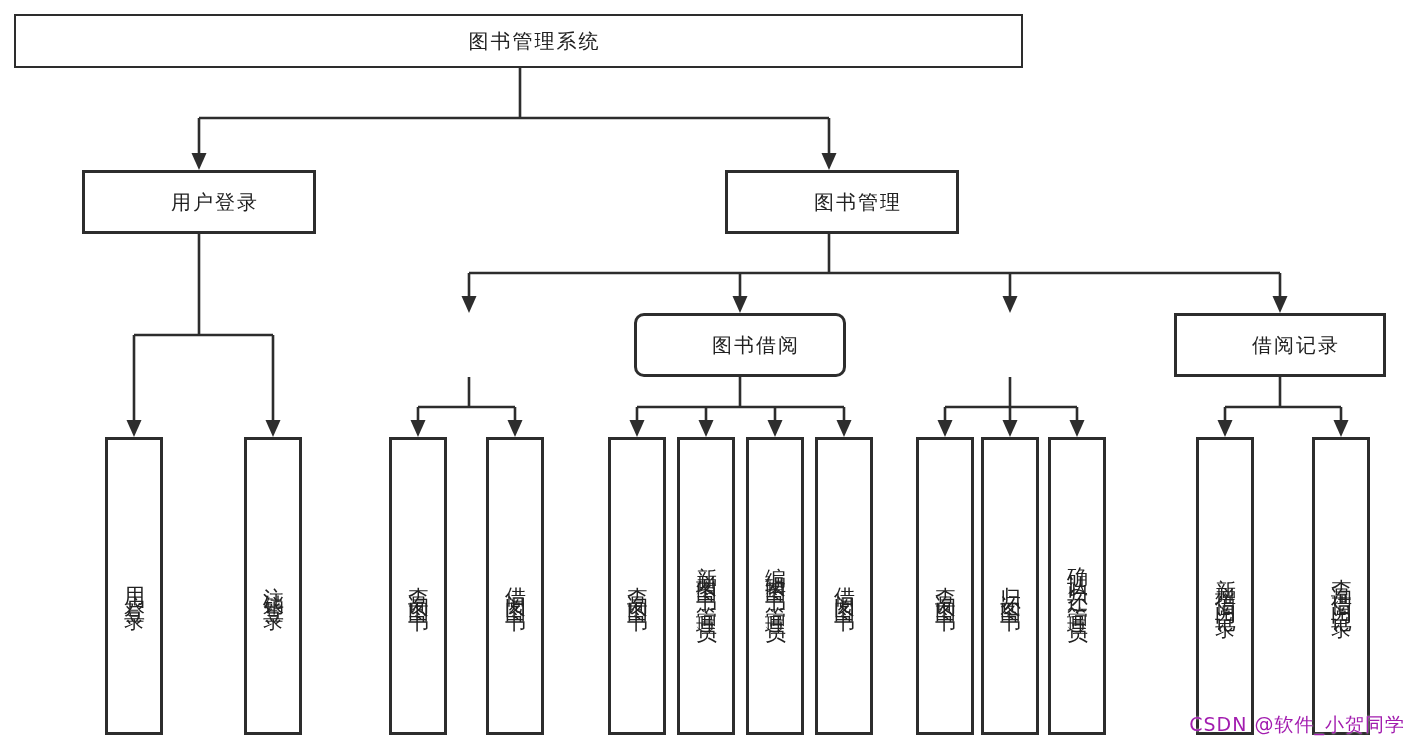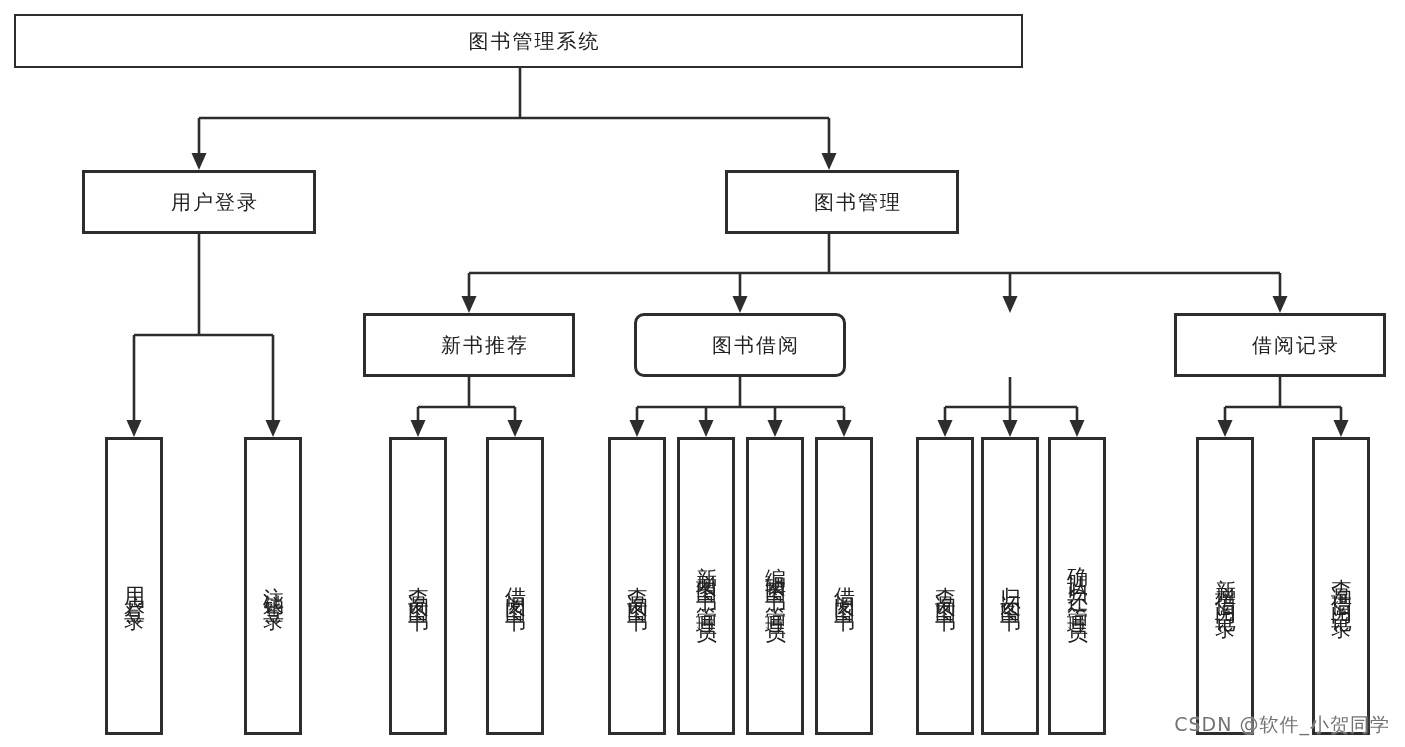--- a/index.html
+++ b/index.html
@@ -51,23 +51,23 @@
   .vnode span {
     writing-mode: vertical-rl;
     font-size: 21px;
     letter-spacing: 8px;
     line-height: 1;
     color: #212121;
   }
   .watermark {
     position: absolute;
     top: 712px;
-    right: 15px;
+    right: 0;
     font-size: 19px;
-    color: #737373;
+    color: #a21caf;
     letter-spacing: 1px;
     text-shadow: 0 0 2px #ffffff;
     white-space: nowrap;
     z-index: 5;
   }
 </style>
 </head>
 <body>
 
 <div class="canvas">
@@ -113,21 +113,20 @@
       <polygon points="1217.5,420 1232.5,420 1225,437"></polygon>
       <polygon points="1333.5,420 1348.5,420 1341,437"></polygon>
     </g>
   </svg>
 
   <div class="node root" style="left:14px; top:14px; width:1009px; height:54px;">图书管理系统</div>
 
   <div class="node" style="left:82px; top:170px; width:234px; height:64px;">用户登录</div>
   <div class="node" style="left:712px; top:170px; width:234px; height:64px;margin-left:13px;">图书管理</div>
 
-  <div class="node" style="left:363px; top:313px; width:212px; height:64px;">新书推荐</div>
   <div class="node" style="left:634px; top:313px; width:212px; height:64px;border-radius:10px;">图书借阅</div>
   <div class="node" style="left:1174px; top:313px; width:212px; height:64px;">借阅记录</div>
 
   <div class="vnode" style="left:105px; top:437px; width:58px; height:298px;">
     <span>用户登录</span>
   </div>
   <div class="vnode" style="left:244px; top:437px; width:58px; height:298px;">
     <span>注销登录</span>
   </div>
 

